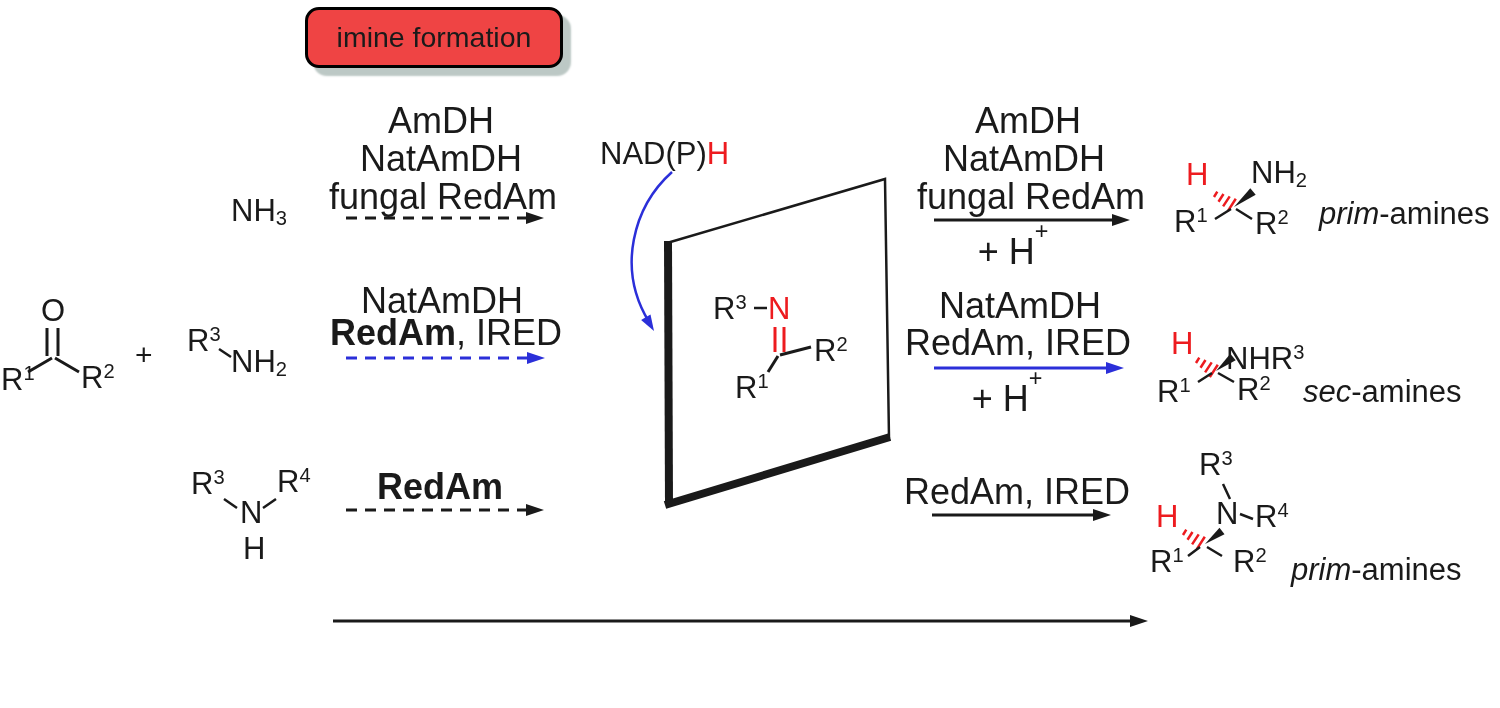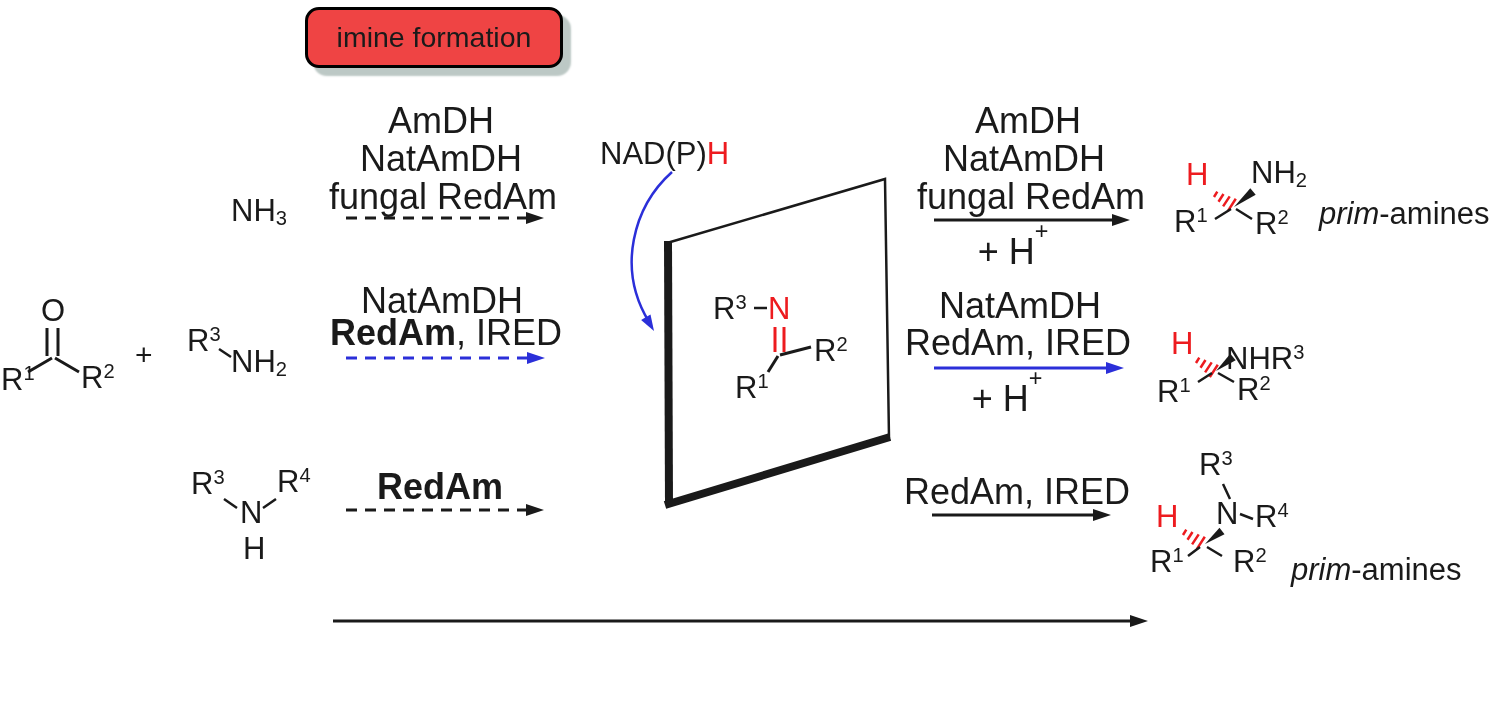--- a/index.html
+++ b/index.html
@@ -160,20 +160,21 @@
   <span class="t red" style="left:1186px;top:159px;">H</span>
   <span class="t" style="left:1251px;top:157px;"><span>NH</span><sub>2</sub></span>
   <span class="t" style="left:1174px;top:206px;"><span>R</span><sup>1</sup></span>
   <span class="t" style="left:1255px;top:208px;"><span>R</span><sup>2</sup></span>
   <span class="t plabel" style="left:1319px;top:198px;"><i>prim</i><span>-amines</span></span>
 
   <span class="t red" style="left:1171px;top:328px;">H</span>
   <span class="t" style="left:1226px;top:323px;margin-top:20px;"><span>NHR</span><sup>3</sup></span>
   <span class="t" style="left:1157px;top:376px;"><span>R</span><sup>1</sup></span>
   <span class="t" style="left:1237px;top:374px;"><span>R</span><sup>2</sup></span>
+  <span class="t plabel" style="left:1303px;top:376px;"><i>sec</i><span>-amines</span></span>
 
   <span class="t" style="left:1199px;top:449px;"><span>R</span><sup>3</sup></span>
   <span class="t red" style="left:1156px;top:501px;">H</span>
   <span class="t" style="left:1216px;top:498px;">N</span>
   <span class="t" style="left:1255px;top:501px;"><span>R</span><sup>4</sup></span>
   <span class="t" style="left:1150px;top:546px;"><span>R</span><sup>1</sup></span>
   <span class="t" style="left:1233px;top:546px;"><span>R</span><sup>2</sup></span>
   <span class="t plabel" style="left:1291px;top:554px;"><i>prim</i><span>-amines</span></span>
 
 </div>

